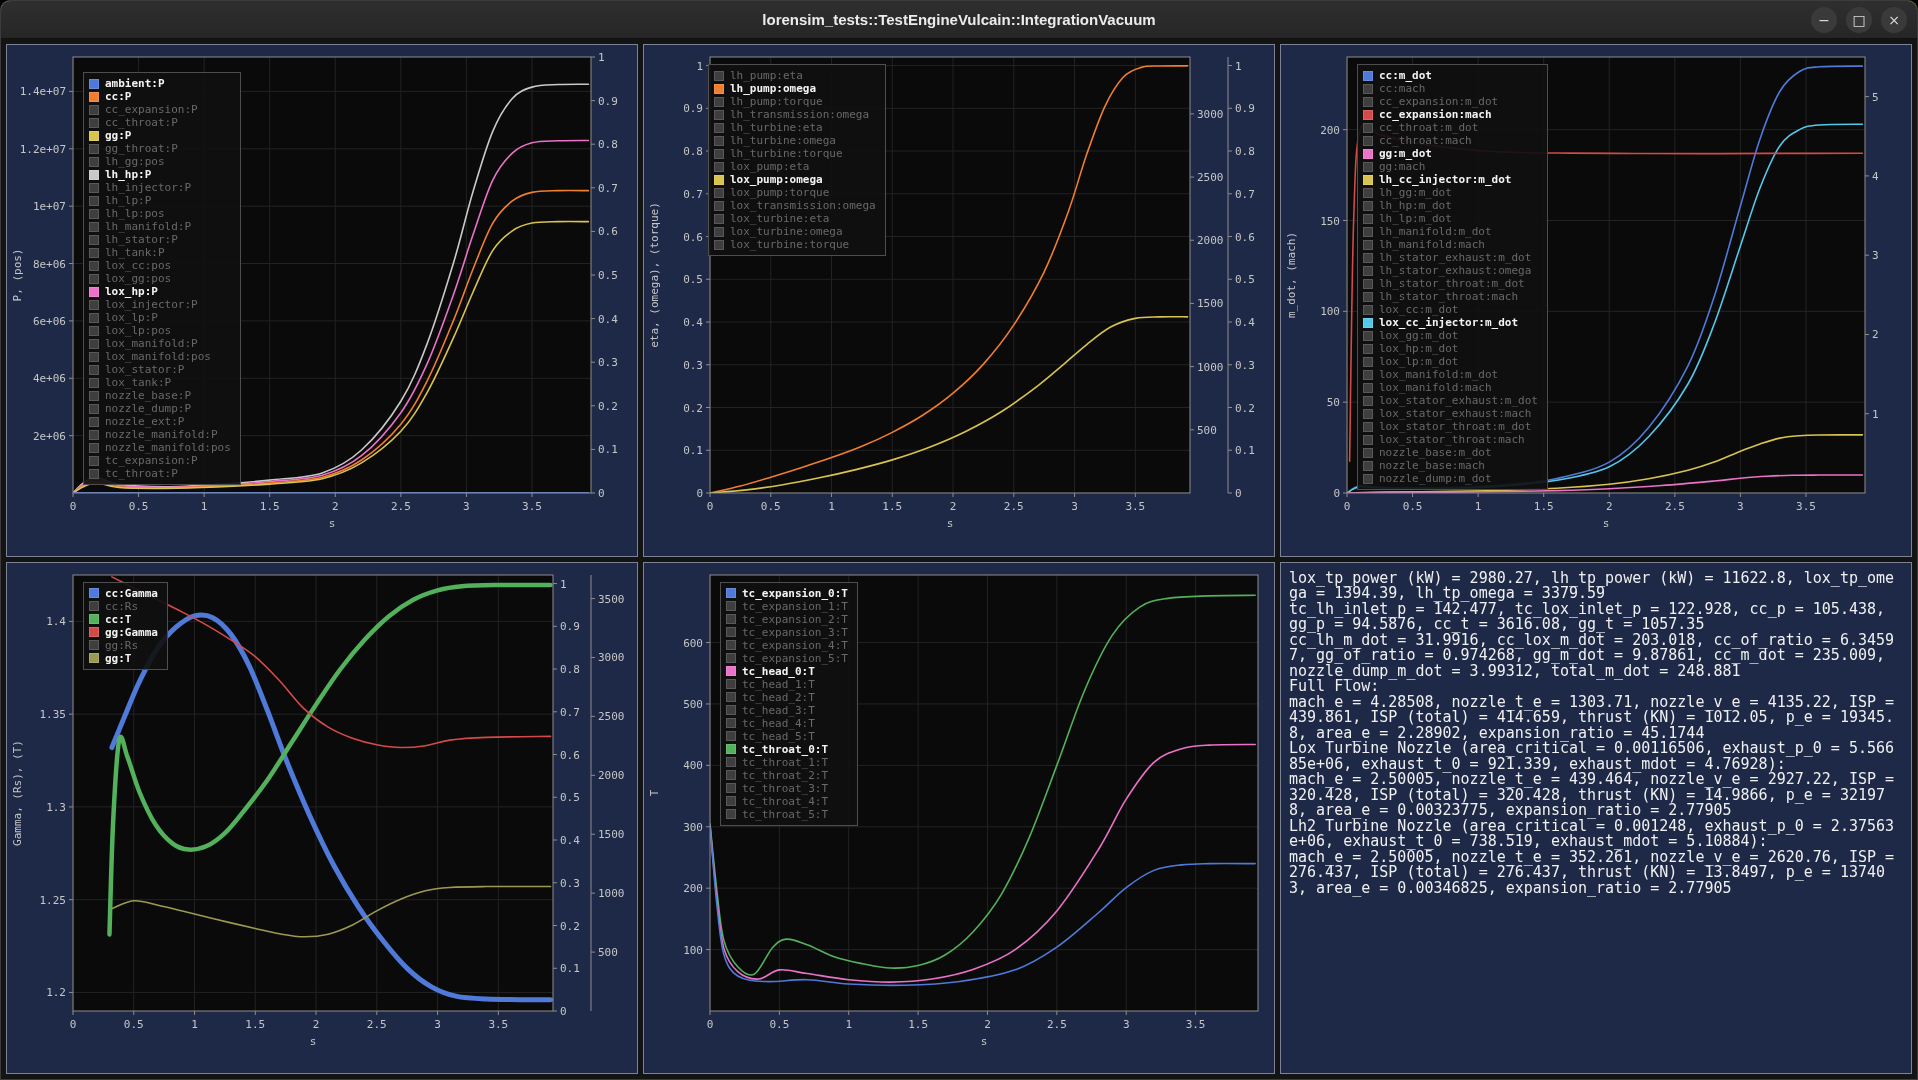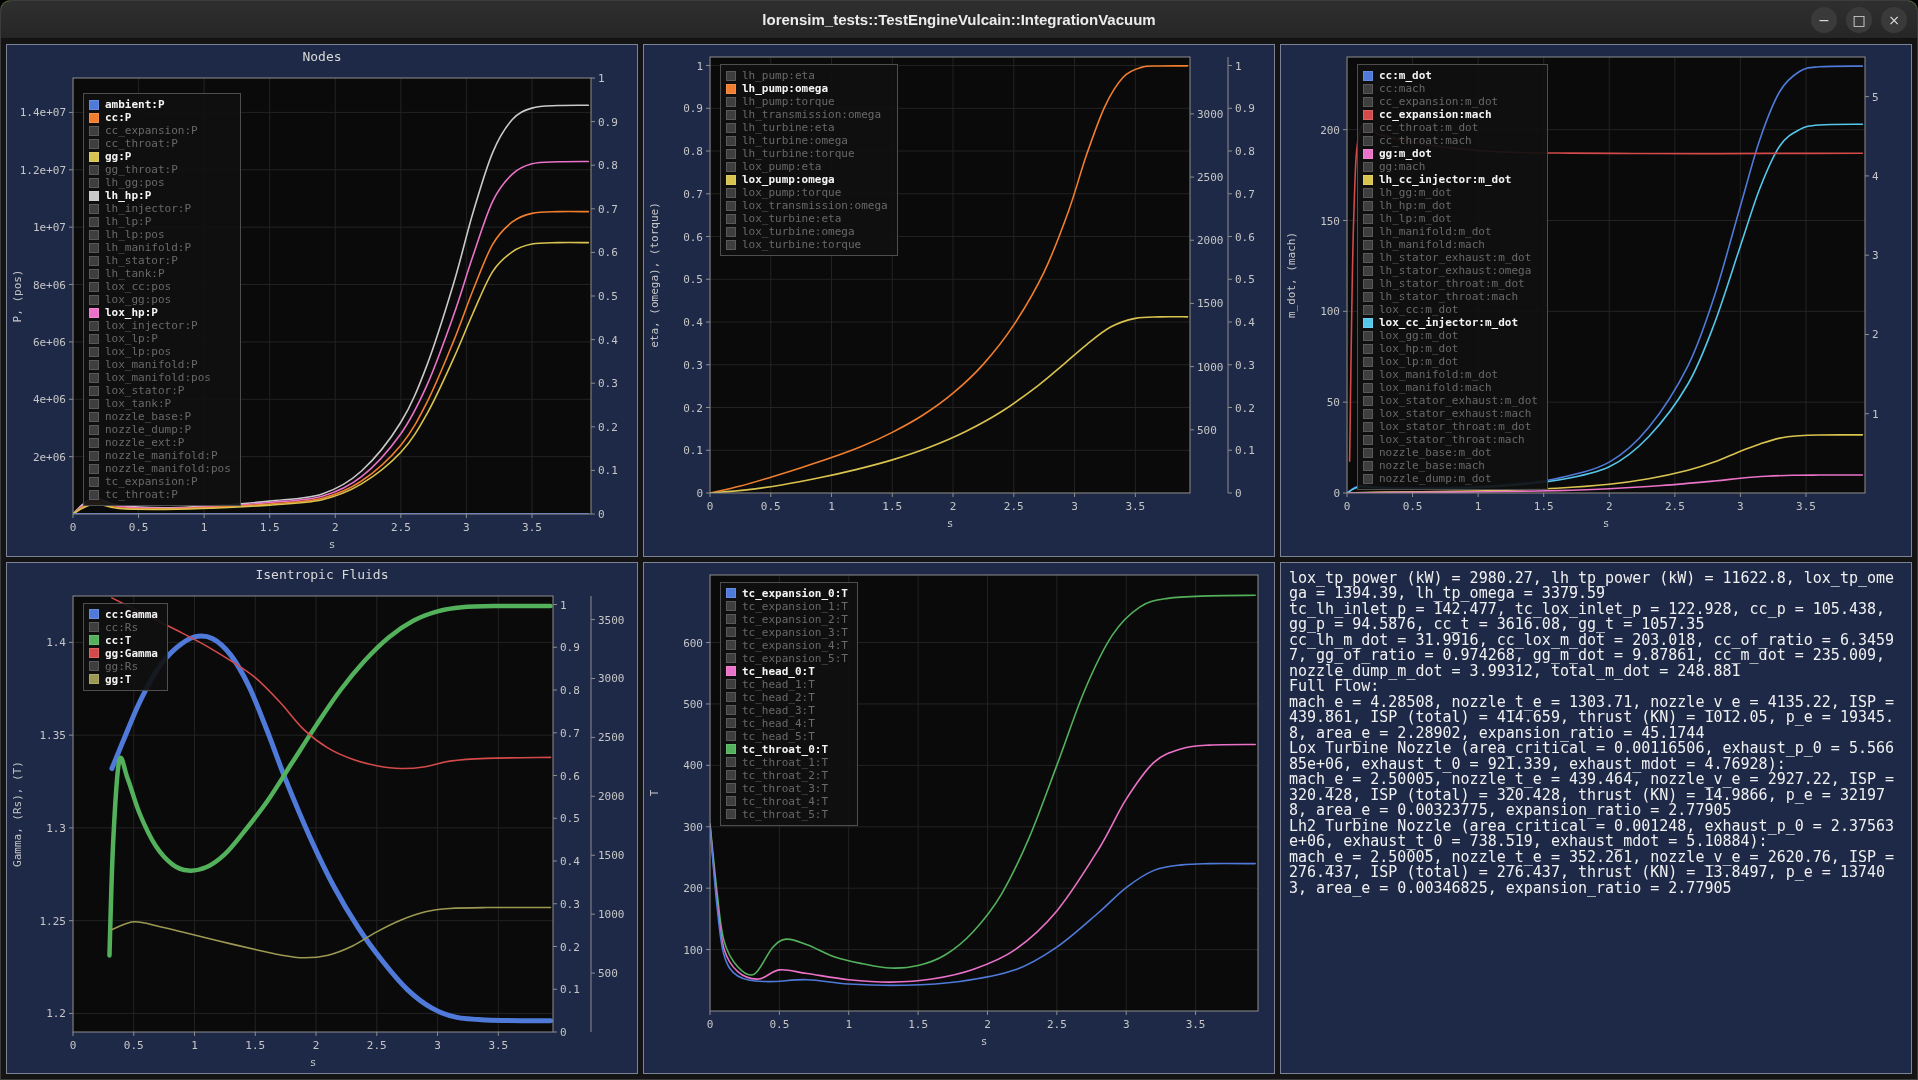--- a/index.html
+++ b/index.html
@@ -29,21 +29,20 @@
   <div class="titlebar">
     <div class="title">lorensim_tests::TestEngineVulcain::IntegrationVacuum</div>
     <div class="controls">
       <div class="wbtn">−</div>
       <div class="wbtn">□</div>
       <div class="wbtn">×</div>
     </div>
   </div>
   <div class="grid">
     <div class="panel">
-      <div class="panel-title">Nodes</div>
       <div class="chart"><svg width="630" height="490">
             <rect x="66" y="12" width="518" height="436" fill="#0a0a0a"></rect>
             <line x1="66" y1="12" x2="66" y2="448" stroke="#232323"></line>
             <line x1="131.56962025316454" y1="12" x2="131.56962025316454" y2="448" stroke="#232323"></line>
             <line x1="197.1392405063291" y1="12" x2="197.1392405063291" y2="448" stroke="#232323"></line>
             <line x1="262.70886075949363" y1="12" x2="262.70886075949363" y2="448" stroke="#232323"></line>
             <line x1="328.2784810126582" y1="12" x2="328.2784810126582" y2="448" stroke="#232323"></line>
             <line x1="393.8481012658228" y1="12" x2="393.8481012658228" y2="448" stroke="#232323"></line>
             <line x1="459.4177215189873" y1="12" x2="459.4177215189873" y2="448" stroke="#232323"></line>
             <line x1="524.9873417721519" y1="12" x2="524.9873417721519" y2="448" stroke="#232323"></line>
@@ -344,21 +343,21 @@
             <line x1="584" y1="148.78431372549022" x2="588" y2="148.78431372549022" stroke="#8e8e8e"></line>
             <text x="591" y="152.78431372549022" text-anchor="start">0.7</text>
             <line x1="584" y1="106.03921568627453" x2="588" y2="106.03921568627453" stroke="#8e8e8e"></line>
             <text x="591" y="110.03921568627453" text-anchor="start">0.8</text>
             <line x1="584" y1="63.29411764705884" x2="588" y2="63.29411764705884" stroke="#8e8e8e"></line>
             <text x="591" y="67.29411764705884" text-anchor="start">0.9</text>
             <line x1="584" y1="20.54901960784315" x2="588" y2="20.54901960784315" stroke="#8e8e8e"></line>
             <text x="591" y="24.54901960784315" text-anchor="start">1</text>
             <text x="306" y="482" text-anchor="middle" font-size="12">s</text>
             <text x="14" y="230" text-anchor="middle" font-size="12" transform="rotate(-90 14 230)">eta, (omega), (torque)</text>
-          </svg><div class="legend" style="left: 76px; top: 19px; text-align: center;">
+          </svg><div class="legend" style="left: 64px; top: 19px; text-align: center;">
             <div class="legend-row">
               <span class="swatch" style="background: rgb(62, 62, 62);"></span>
               <span class="lbl-off">lh_pump:eta</span>
             </div>
             <div class="legend-row">
               <span class="swatch" style="background: rgb(240, 126, 46);"></span>
               <span class="lbl-on">lh_pump:omega</span>
             </div>
             <div class="legend-row">
               <span class="swatch" style="background: rgb(62, 62, 62);"></span>
@@ -600,21 +599,20 @@
               <span class="swatch" style="background: rgb(62, 62, 62);"></span>
               <span class="lbl-off">nozzle_base:mach</span>
             </div>
             <div class="legend-row">
               <span class="swatch" style="background: rgb(62, 62, 62);"></span>
               <span class="lbl-off">nozzle_dump:m_dot</span>
             </div>
           </div></div>
     </div>
     <div class="panel">
-      <div class="panel-title">Isentropic Fluids</div>
       <div class="chart"><svg width="630" height="490">
             <rect x="66" y="12" width="480" height="436" fill="#0a0a0a"></rect>
             <line x1="66" y1="12" x2="66" y2="448" stroke="#232323"></line>
             <line x1="126.75949367088606" y1="12" x2="126.75949367088606" y2="448" stroke="#232323"></line>
             <line x1="187.51898734177212" y1="12" x2="187.51898734177212" y2="448" stroke="#232323"></line>
             <line x1="248.2784810126582" y1="12" x2="248.2784810126582" y2="448" stroke="#232323"></line>
             <line x1="309.03797468354423" y1="12" x2="309.03797468354423" y2="448" stroke="#232323"></line>
             <line x1="369.79746835443035" y1="12" x2="369.79746835443035" y2="448" stroke="#232323"></line>
             <line x1="430.5569620253164" y1="12" x2="430.5569620253164" y2="448" stroke="#232323"></line>
             <line x1="491.3164556962025" y1="12" x2="491.3164556962025" y2="448" stroke="#232323"></line>

